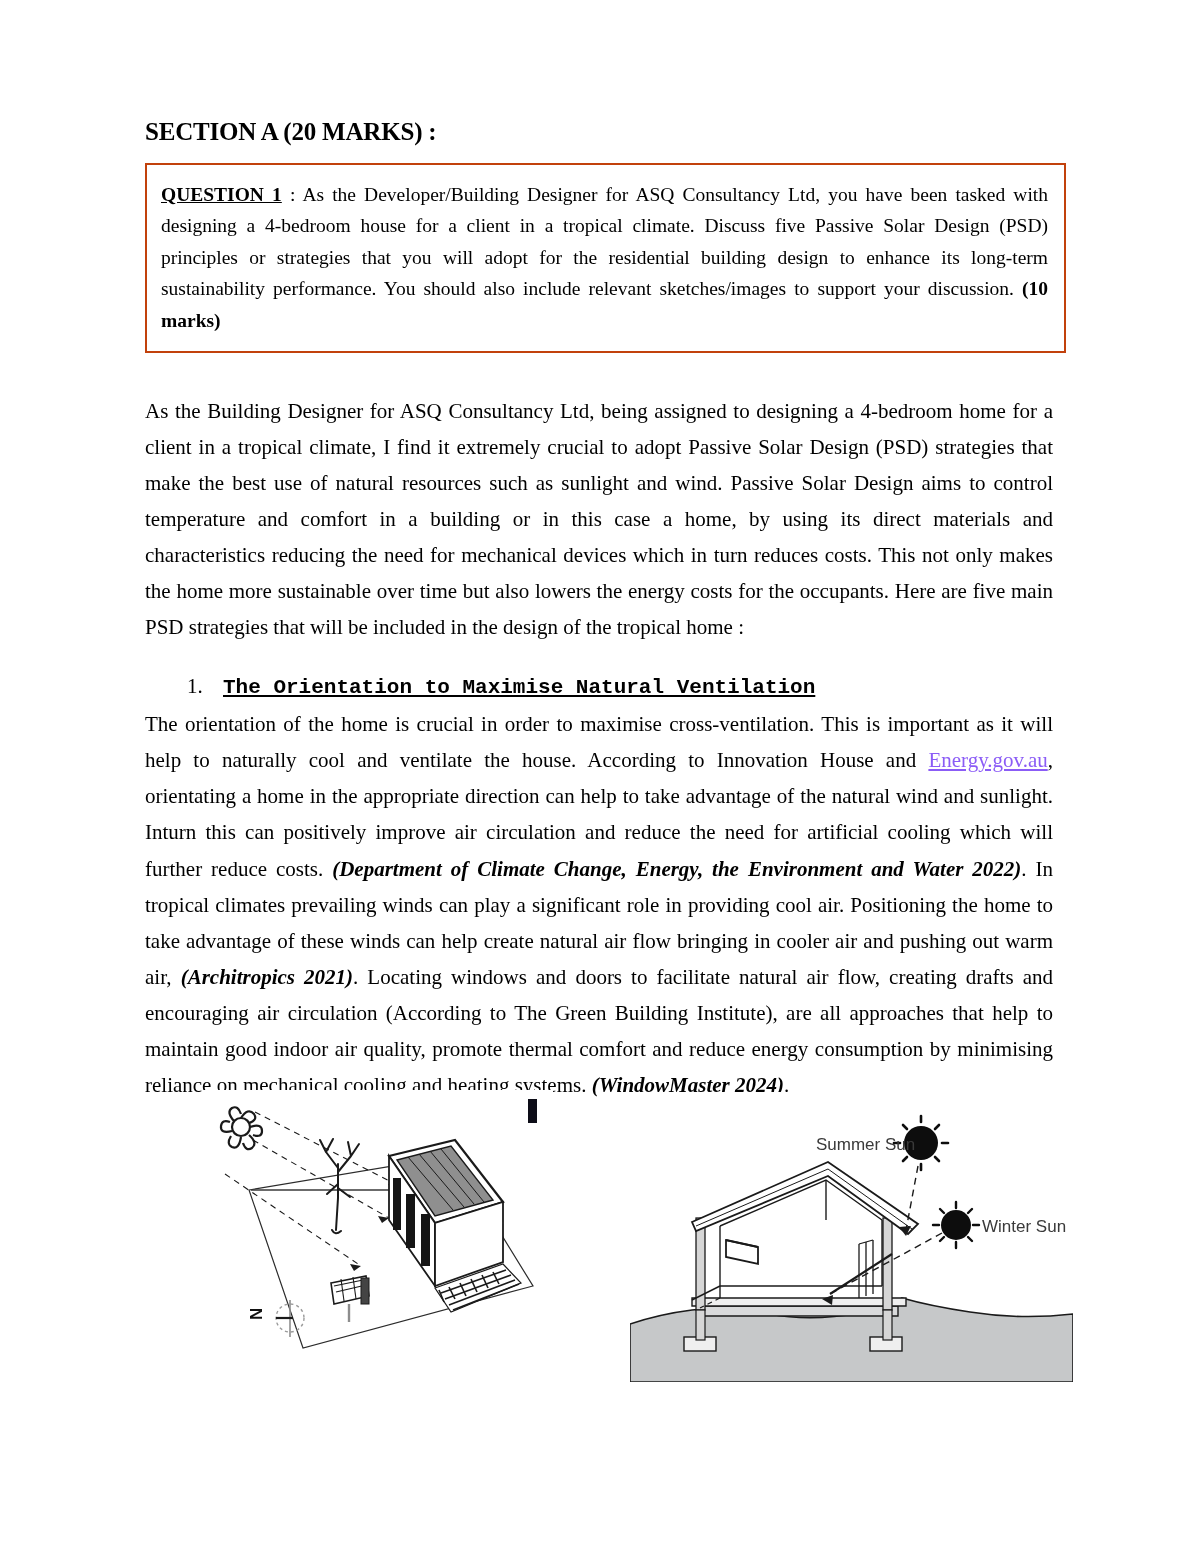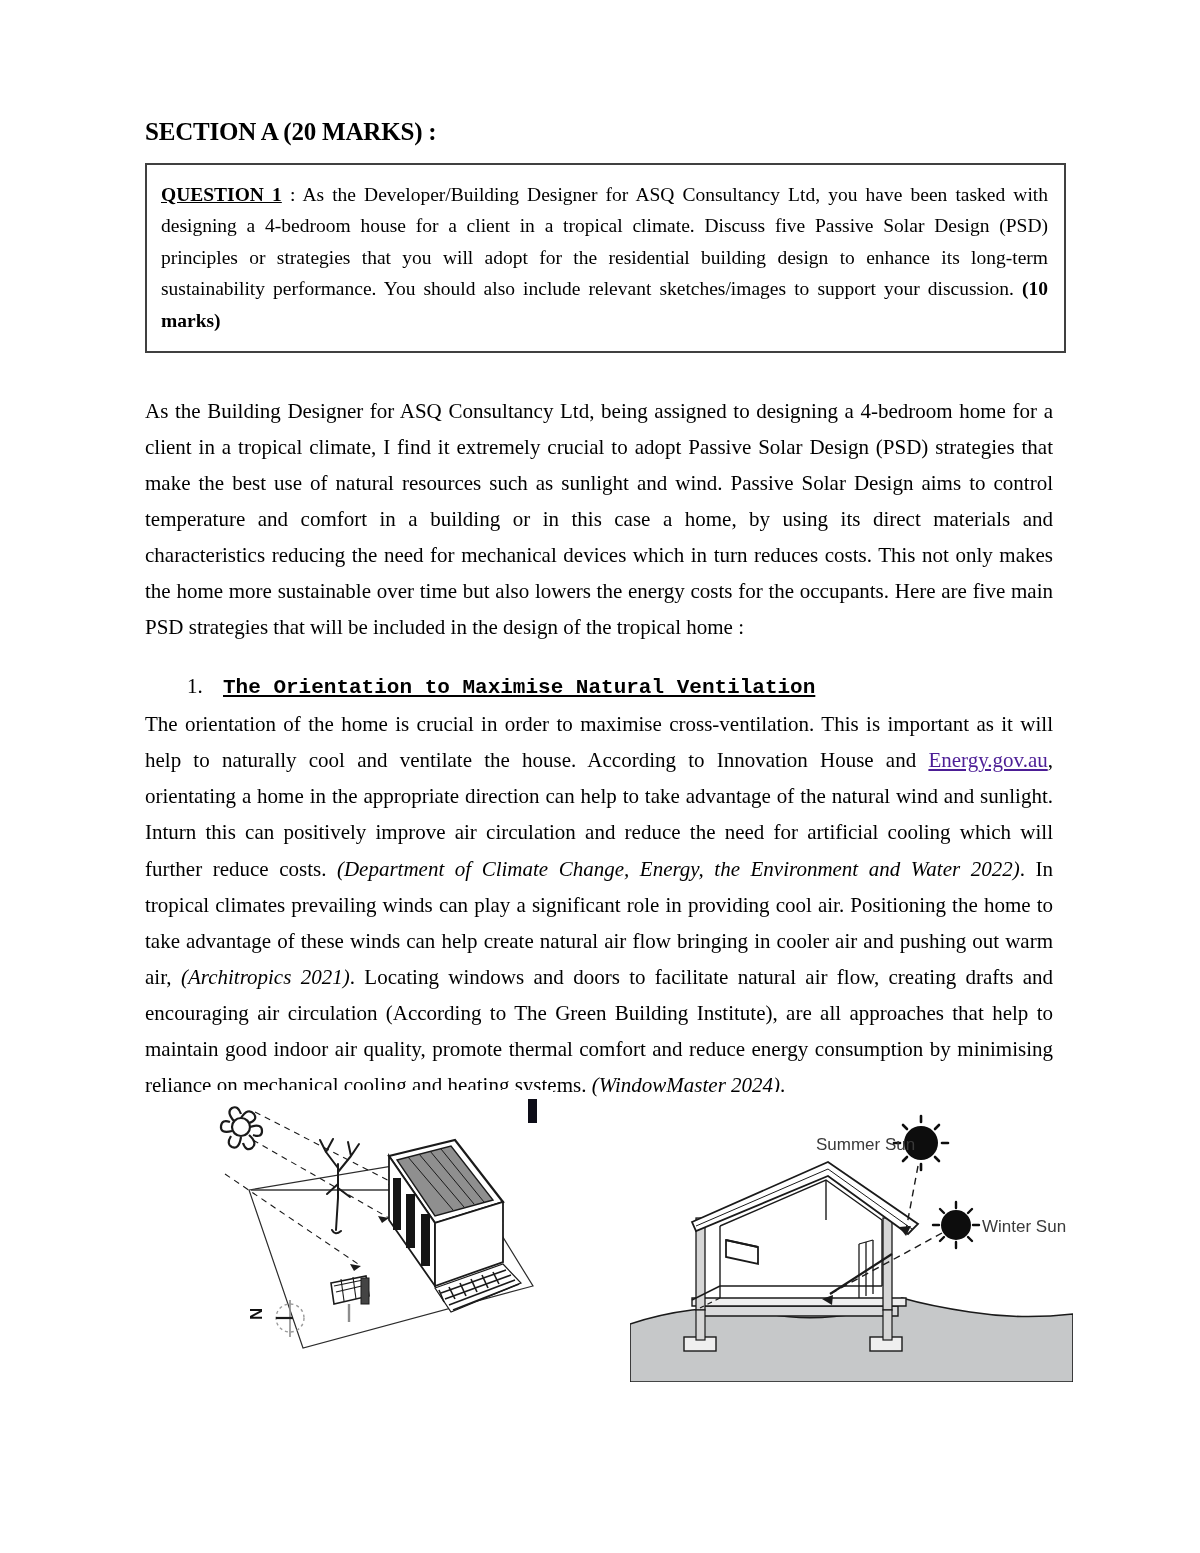--- a/index.html
+++ b/index.html
@@ -34,21 +34,21 @@
   .section-title {
     font-size: 25px;
     font-weight: bold;
     letter-spacing: -0.2px;
     margin: 0 0 16px 0;
     line-height: 1.15;
   }
 
   
   .question-box {
-    border: 2px solid #404040;
+    border: 2px solid #c2410c;
     box-sizing: border-box;
     padding: 14px 16px 14px 14px;
     margin-bottom: 40px;
     width: 921px;
   }
   .question-text {
     font-size: 19.5px;
     line-height: 1.62;
     text-align: justify;
     margin: 0;
@@ -88,24 +88,24 @@
     font-size: 21px;
   }
   .num-heading {
     font-weight: bold;
     text-decoration: underline;
     font-size: 21px;
     font-family: Liberation Mono, monospace;
   }
 
   a.doclink {
-    color: #4c1d95;
+    color: #8b5cf6;
     text-decoration: underline;
   }
-  .ital { font-style: italic; font-weight: normal; }
+  .ital { font-style: italic; font-weight: bold; }
 
   
   .figures {
     position: absolute;
     left: 0;
     top: 972px;
     width: 920px;
     height: 300px;
   }
   .fig-left {

